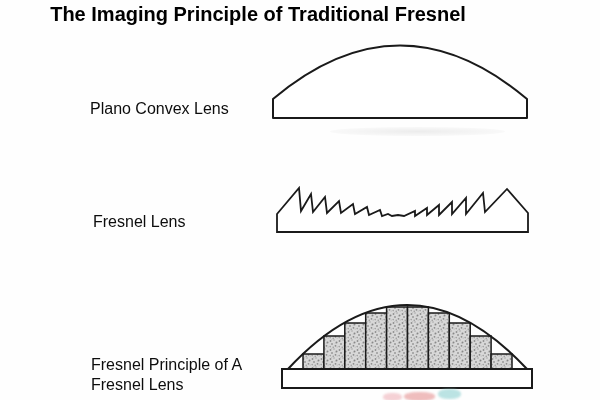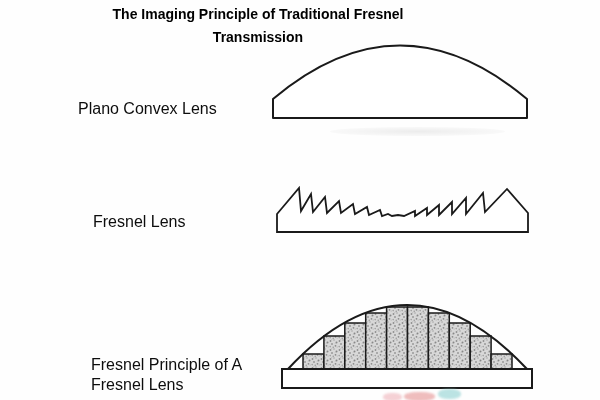--- a/index.html
+++ b/index.html
@@ -2,28 +2,28 @@
 <html><head>
 <meta charset="utf-8">
 <style>
   html,body{margin:0;padding:0;background:#ffffff;}
   .canvas{
     position:relative;width:600px;height:400px;background:#fefefe;
     overflow:hidden;font-family:"Liberation Sans","DejaVu Sans",sans-serif;color:#0d0d0d;
   }
   .title{
     position:absolute;left:0;top:3px;width:516px;text-align:center;
-    font-size:14px;font-weight:bold;line-height:23px;color:#000;
+    font-size:20px;font-weight:bold;line-height:23px;color:#000;
   }
   .title span{display:block;}
   .lens-label{
     position:absolute;font-size:16px;line-height:20px;color:#0d0d0d;white-space:nowrap;
   }
   .lens-label span{display:block;}
-  #label-plano{left:78px;top:99px;}
+  #label-plano{left:90px;top:99px;}
   #label-fresnel{left:93px;top:212px;}
   #label-imaging{left:91px;top:355px;}
   .shape{position:absolute;}
   #shape-plano{left:270px;top:37px;}
   #shape-fresnel{left:270px;top:175px;}
   #shape-imaging{left:275px;top:294px;}
   .smudge{
     position:absolute;left:330px;top:127px;width:175px;height:9px;border-radius:50%;
     background:radial-gradient(ellipse at center, rgba(0,0,0,0.07), rgba(0,0,0,0));
   }
@@ -32,21 +32,20 @@
   #wm-red{left:404px;top:392px;width:31px;height:9px;background:rgba(228,145,145,0.6);}
   #wm-teal{left:438px;top:389px;width:23px;height:10px;background:rgba(150,212,212,0.65);}
 </style>
 </head>
 <body>
 
 <div class="canvas">
 
   <div class="title">
     <span>The Imaging Principle of Traditional Fresnel</span>
-    <span>Transmission</span>
   </div>
 
   <div>
     <div class="lens-label" id="label-plano">
       <span>Plano Convex Lens</span>
     </div>
     <svg class="shape" id="shape-plano" width="262" height="86" viewBox="0 0 262 86">
       <path d="M 3 81 L 257 81 L 257 62 Q 130 -45 3 62 Z" fill="#ffffff" stroke="#1a1a1a" stroke-width="2" stroke-linejoin="round"></path>
     </svg>
     <div class="smudge"></div>

